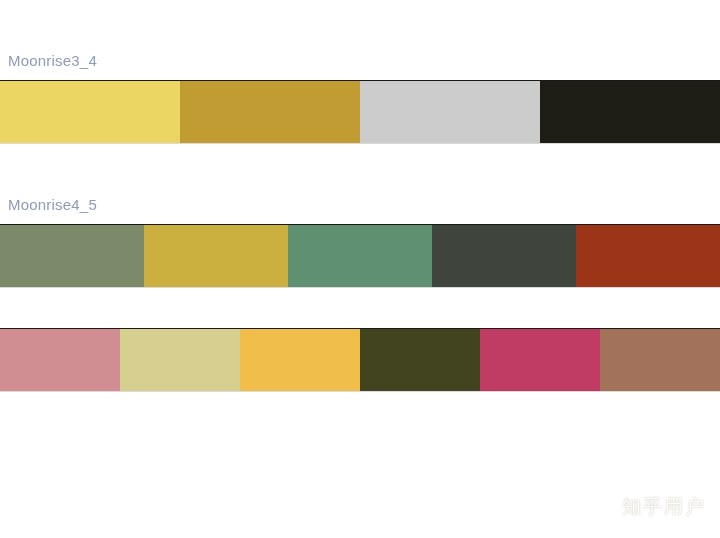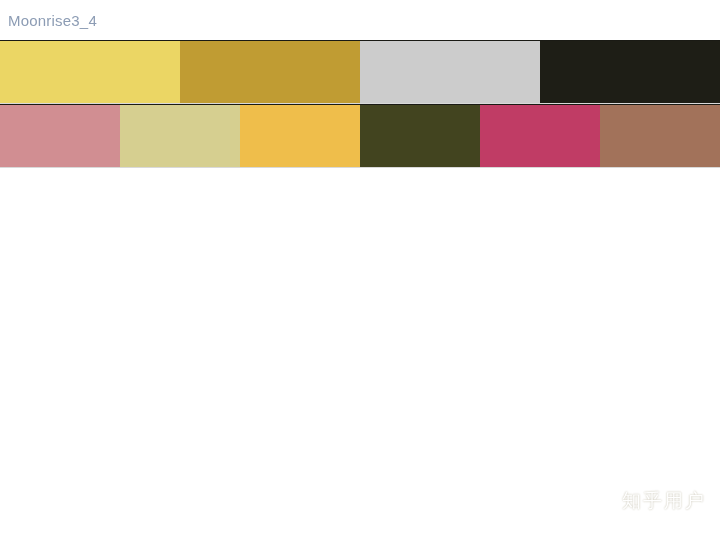--- a/index.html
+++ b/index.html
@@ -15,20 +15,21 @@
     position: relative;
   }
   .palette-list {
     display: flex;
     flex-direction: column;
     width: 720px;
   }
   .palette-group {
     width: 720px;
     box-sizing: border-box;
+    margin-top: 40px;
   }
   .palette-label {
     font-size: 15px;
     line-height: 15px;
     color: #8c9cb4;
     letter-spacing: 0.2px;
     padding: 13px 0 12px 8px;
     font-weight: 400;
     white-space: nowrap;
   }
@@ -41,21 +42,21 @@
     border-bottom: 1px solid #d9d9d9;
   }
   .swatch {
     flex: 1 1 0;
     height: 100%;
     box-sizing: border-box;
   }
   .watermark {
     position: absolute;
     right: 14px;
-    bottom: 28px;
+    bottom: 22px;
     font-size: 19px;
     line-height: 19px;
     color: #ffffff;
     opacity: 0.92;
     letter-spacing: 2px;
     text-shadow: 0 0 2px rgba(120,110,70,0.55);
     pointer-events: none;
     font-family: "DejaVu Sans", sans-serif;
     margin-top: 32px;
   }
@@ -67,20 +68,30 @@
     <div class="palette-group">
       <div class="palette-label">Moonrise3_4</div>
       <div class="swatch-row">
         <div class="swatch" style="background: rgb(235, 214, 100);"></div>
         <div class="swatch" style="background: rgb(192, 156, 51);"></div>
         <div class="swatch" style="background: rgb(204, 204, 204);"></div>
         <div class="swatch" style="background: rgb(30, 30, 22);"></div>
       </div>
     </div>
     <div class="palette-group">
+      <div class="palette-label">Moonrise4_5</div>
+      <div class="swatch-row">
+        <div class="swatch" style="background: rgb(125, 138, 105);"></div>
+        <div class="swatch" style="background: rgb(203, 176, 63);"></div>
+        <div class="swatch" style="background: rgb(94, 144, 114);"></div>
+        <div class="swatch" style="background: rgb(63, 68, 61);"></div>
+        <div class="swatch" style="background: rgb(156, 53, 23);"></div>
+      </div>
+    </div>
+    <div class="palette-group">
       <div class="swatch-row">
         <div class="swatch" style="background: rgb(209, 142, 146);"></div>
         <div class="swatch" style="background: rgb(214, 207, 144);"></div>
         <div class="swatch" style="background: rgb(239, 190, 75);"></div>
         <div class="swatch" style="background: rgb(66, 68, 31);"></div>
         <div class="swatch" style="background: rgb(192, 60, 101);"></div>
         <div class="swatch" style="background: rgb(162, 114, 90);"></div>
       </div>
     </div>
   </div>

